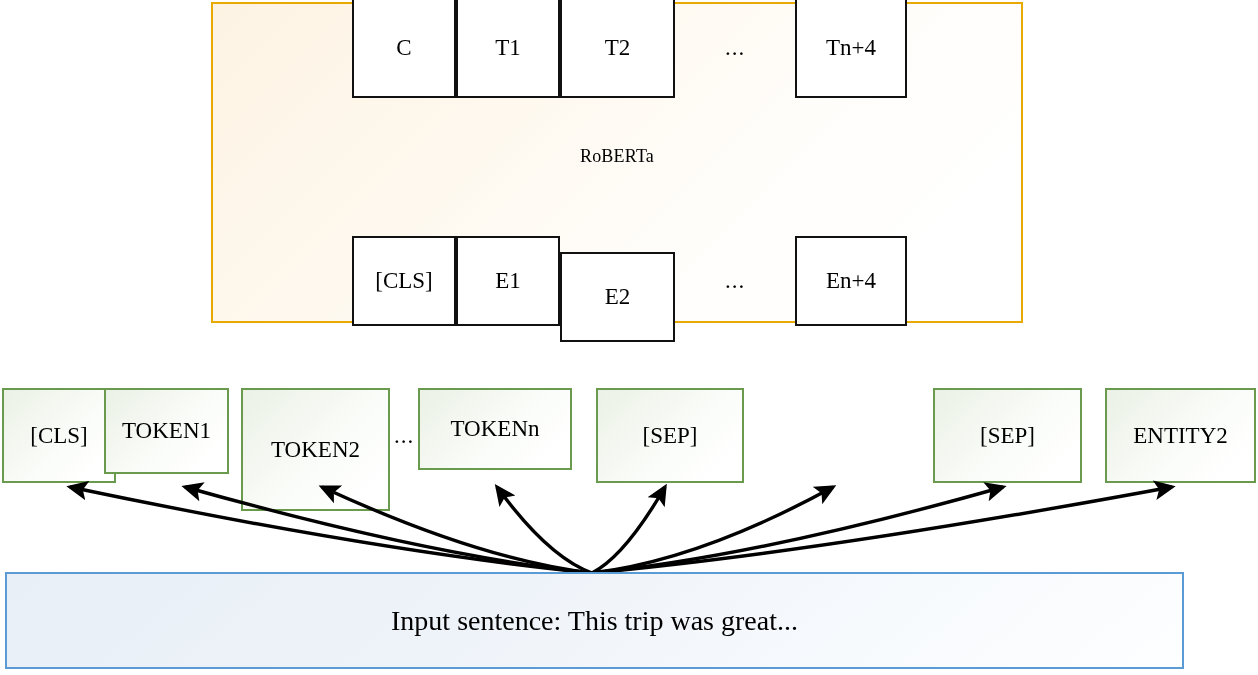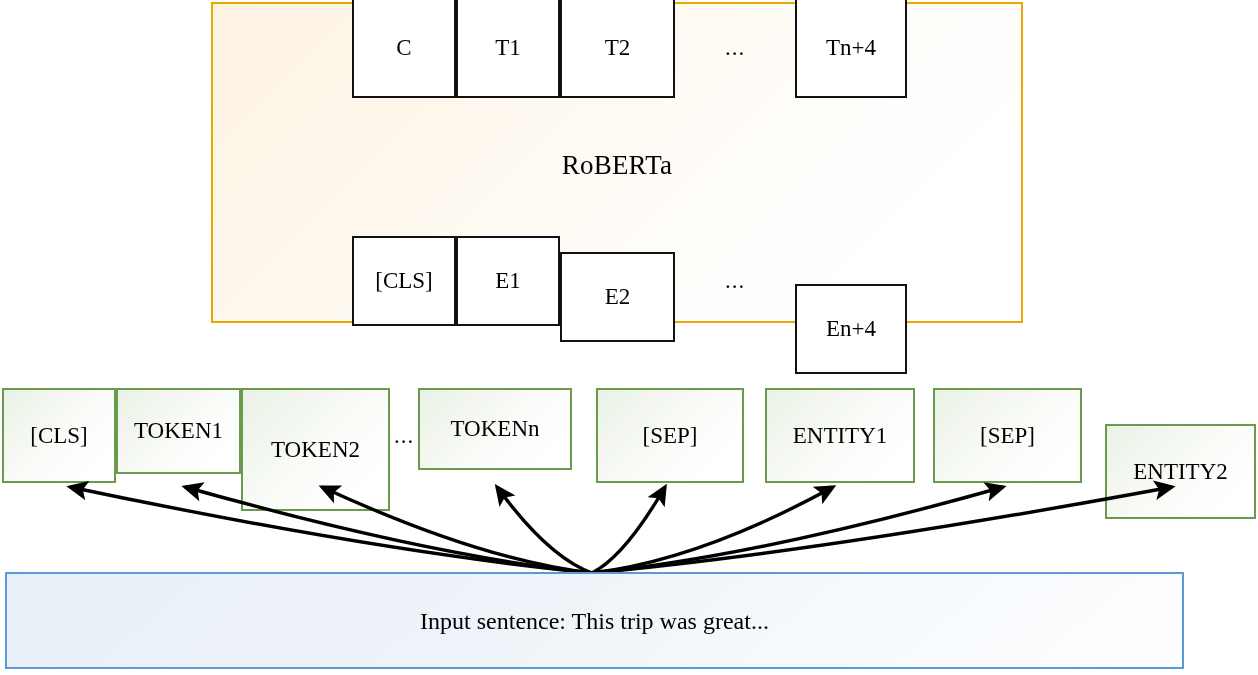--- a/index.html
+++ b/index.html
@@ -32,24 +32,24 @@
     width: 812px;
     height: 321px;
     box-sizing: border-box;
     border: 2px solid #E8A900;
     background: linear-gradient(135deg, #FDF3E3 0%, #FEF8EE 34%, #FFFDFA 62%, #FFFFFF 86%);
   }
 
   .encoder-title {
     position: absolute;
     left: 211px;
-    top: 150px;
+    top: 141px;
     width: 812px;
     text-align: center;
-    font-size: 27px;
+    font-size: 18px;
     line-height: 30px;
     letter-spacing: 0.2px;
     white-space: nowrap;
   }
 
   
   .cell {
     position: absolute;
     box-sizing: border-box;
     border: 2px solid #111111;
@@ -94,21 +94,21 @@
     left: 5px;
     top: 572px;
     width: 1179px;
     height: 97px;
     box-sizing: border-box;
     border: 2px solid #5B9BD5;
     background: linear-gradient(140deg, #E9EFF7 0%, #EEF3F9 40%, #F7FAFD 72%, #FDFEFF 100%);
     display: flex;
     align-items: center;
     justify-content: center;
-    font-size: 24px;
+    font-size: 28px;
     line-height: 28px;
     white-space: nowrap;
   }
 
   
   #arrow-layer {
     position: absolute;
     left: 0;
     top: 0;
     width: 1258px;
@@ -128,31 +128,30 @@
   <div class="cell" style="left:560px; top:-2px; width:115px; height:100px;">T2</div>
   <div class="ellipsis" style="left:700px; top:-2px; width:70px; height:100px;">...</div>
   <div class="cell" style="left:795px; top:-2px; width:112px; height:100px;">Tn+4</div>
 
   <div class="encoder-title">RoBERTa</div>
 
   <div class="cell" style="left:352px; top:236px; width:104px; height:90px;">[CLS]</div>
   <div class="cell" style="left:456px; top:236px; width:104px; height:90px;">E1</div>
   <div class="cell" style="left:560px; top:252px; width:115px; height:90px;">E2</div>
   <div class="ellipsis" style="left:700px; top:236px; width:70px; height:90px;">...</div>
-  <div class="cell" style="left:795px; top:236px; width:112px; height:90px;margin-top:48px;">En+4</div>
+  <div class="cell" style="left:795px; top:236px; width:112px; height:90px;">En+4</div>
 
   <div class="token-box" style="left:2px; top:388px; width:114px; height:95px;">[CLS]</div>
-  <div class="token-box" style="left:116px; top:388px; width:125px; height:86px;">TOKEN1</div>
+  <div class="token-box" style="left:104px; top:388px; width:125px; height:86px;">TOKEN1</div>
   <div class="token-box" style="left:241px; top:388px; width:149px; height:123px;">TOKEN2</div>
   <div class="ellipsis" style="left:390px; top:388px; width:28px; height:95px;">...</div>
   <div class="token-box" style="left:418px; top:388px; width:154px; height:82px;">TOKENn</div>
   <div class="token-box" style="left:596px; top:388px; width:148px; height:95px;">[SEP]</div>
-  <div class="token-box" style="left:765px; top:388px; width:150px; height:95px;">ENTITY1</div>
   <div class="token-box" style="left:933px; top:388px; width:149px; height:95px;">[SEP]</div>
-  <div class="token-box" style="left:1105px; top:388px; width:151px; height:95px;margin-top:36px;">ENTITY2</div>
+  <div class="token-box" style="left:1105px; top:388px; width:151px; height:95px;">ENTITY2</div>
 
   <svg id="arrow-layer" viewBox="0 0 1258 675" width="1258" height="675" xmlns="http://www.w3.org/2000/svg">
     <defs>
       <marker id="arrowhead" markerWidth="6.5" markerHeight="6.5" refX="5.2" refY="3.25" orient="auto" markerUnits="strokeWidth">
         <path d="M0,0.35 L6.3,3.25 L0,6.15 L1.35,3.25 Z" fill="#000000"></path>
       </marker>
     </defs>
     <g fill="none" stroke="#000000" stroke-width="3.4" marker-end="url(#arrowhead)">
       <path d="M592,573 Q380,552 70,487"></path>
       <path d="M592,573 Q430,556 185,487"></path>

